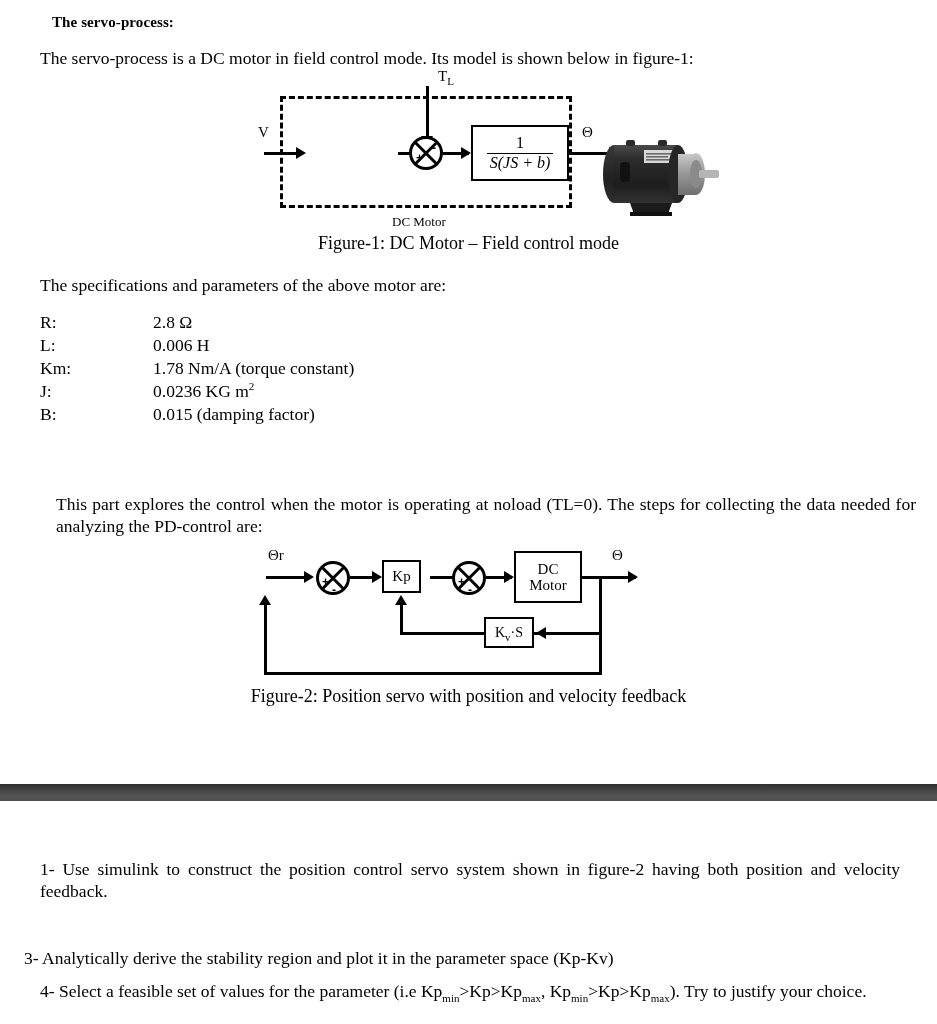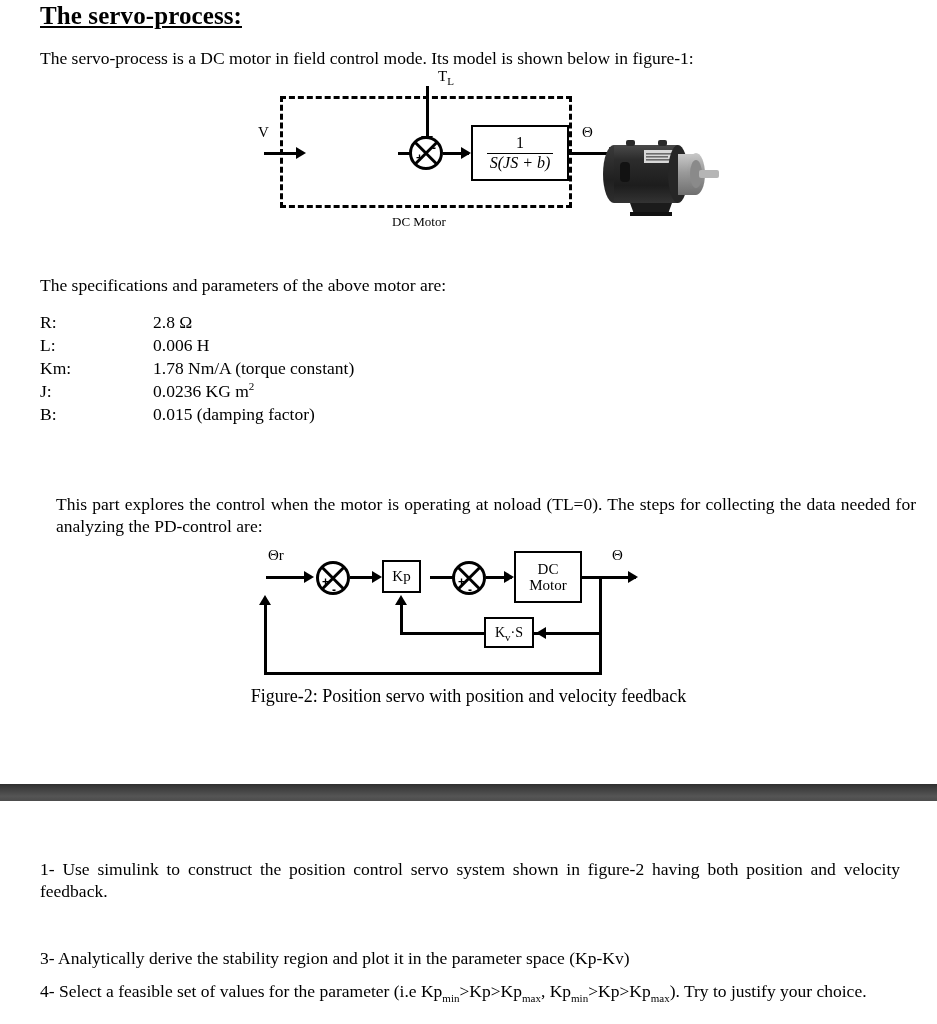--- a/index.html
+++ b/index.html
@@ -17,24 +17,23 @@
   }
   .page {
     position: relative;
     width: 937px;
     height: 1024px;
   }
 
   
   h2.section-title {
     position: absolute;
-    margin: 0;
-    font-size: 25px;
+    margin: 12px;
+    font-size: 15px;
     font-weight: bold;
-    text-decoration: underline;
     letter-spacing: 0.1px;
   }
   p.para {
     position: absolute;
     margin: 0;
     font-size: 17.5px;
     line-height: 22px;
   }
   .justified { text-align: justify; }
 
@@ -306,20 +305,21 @@
       <ellipse cx="96" cy="48" rx="9" ry="21" fill="url(#endg)"></ellipse>
       <ellipse cx="96" cy="48" rx="6" ry="14" fill="#8a8a8a"></ellipse>
 
       <rect x="99" y="44" width="20" height="8" rx="2" fill="#b5b5b5"></rect>
 
       <path d="M30 77 L34 88 L68 88 L72 77 Z" fill="#1b1b1b"></path>
       <rect x="30" y="86" width="42" height="4" fill="#111111"></rect>
     </svg>
   </div>
 
+  <div class="caption" style="left:0px; top:233px; width:937px; text-align:center;">Figure-1: DC Motor – Field control mode</div>
 
   <p class="para" style="left:40px; top:274px; width:600px;">The specifications and parameters of the above motor are:</p>
 
   <table class="spec-table">
     <tbody>
       <tr>
         <td class="spec-name">R:</td>
         <td>2.8 Ω</td>
       </tr>
       <tr>
@@ -406,19 +406,19 @@
   </div>
 
   <div class="caption" style="left:0px; top:686px; width:937px; text-align:center;">Figure-2: Position servo with position and velocity feedback</div>
 
   <div id="divider-band"></div>
 
   <p class="task" style="left:40px; top:858px; width:860px;"><span>1-</span>
      <span>Use simulink to construct the position control servo system shown in figure-2 having both position and velocity feedback.</span></p>
 
 
-  <p class="task" style="left:40px; top:947px; width:860px;"><span>3-</span>
+  <p class="task" style="left:24px; top:947px; width:860px;"><span>3-</span>
      <span>Analytically derive the stability region and plot it in the parameter space (Kp-Kv)</span></p>
 
   <p class="task" style="left:40px; top:980px; width:860px;"><span>4-</span>
      <span>Select a feasible set of values for the parameter (i.e Kp</span><sub class="sb">min</sub><span>&gt;Kp&gt;Kp</span><sub class="sb">max</sub><span>,  Kp</span><sub class="sb">min</sub><span>&gt;Kp&gt;Kp</span><sub class="sb">max</sub><span>). Try to justify your choice.</span></p>
 
 </div>
 
 </body></html>

